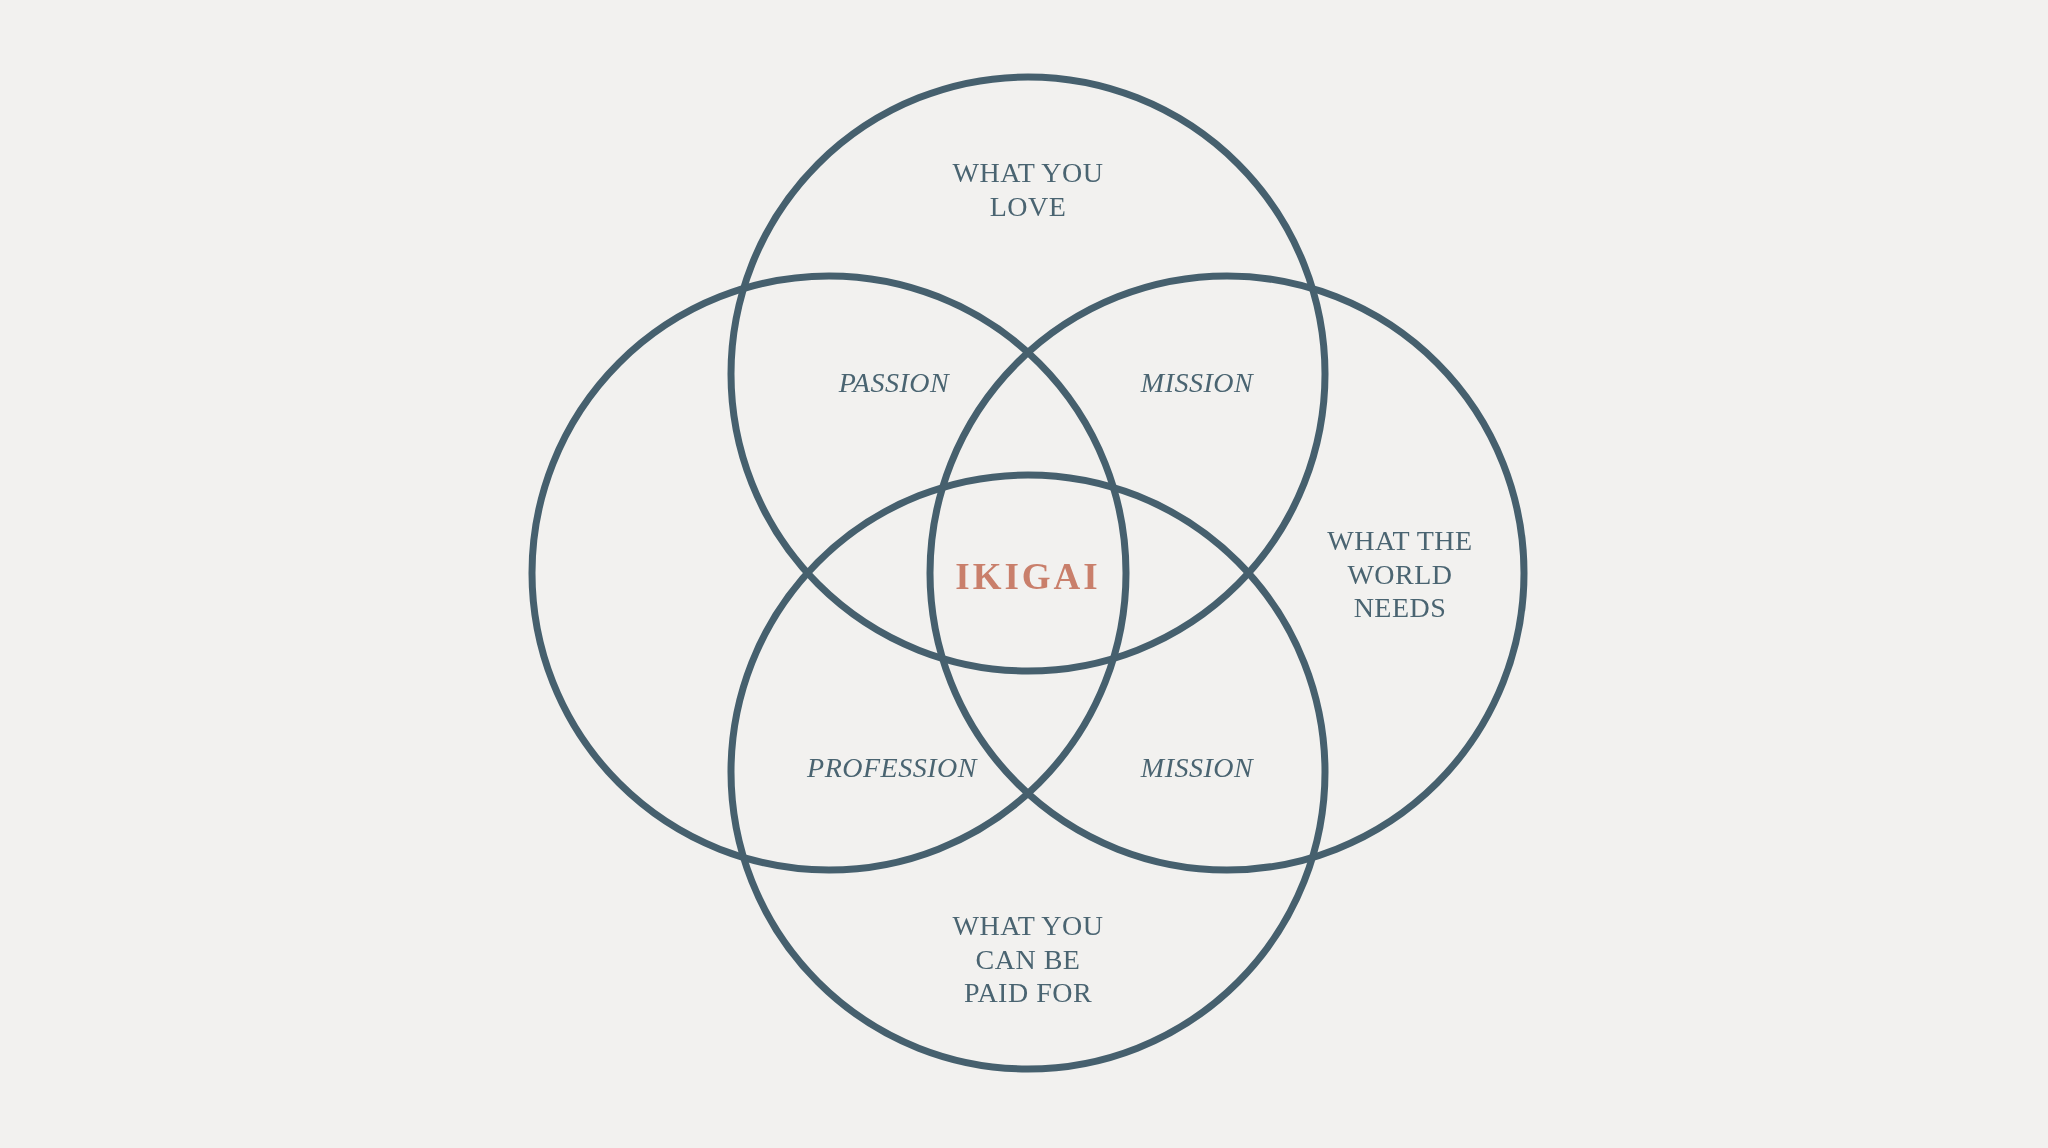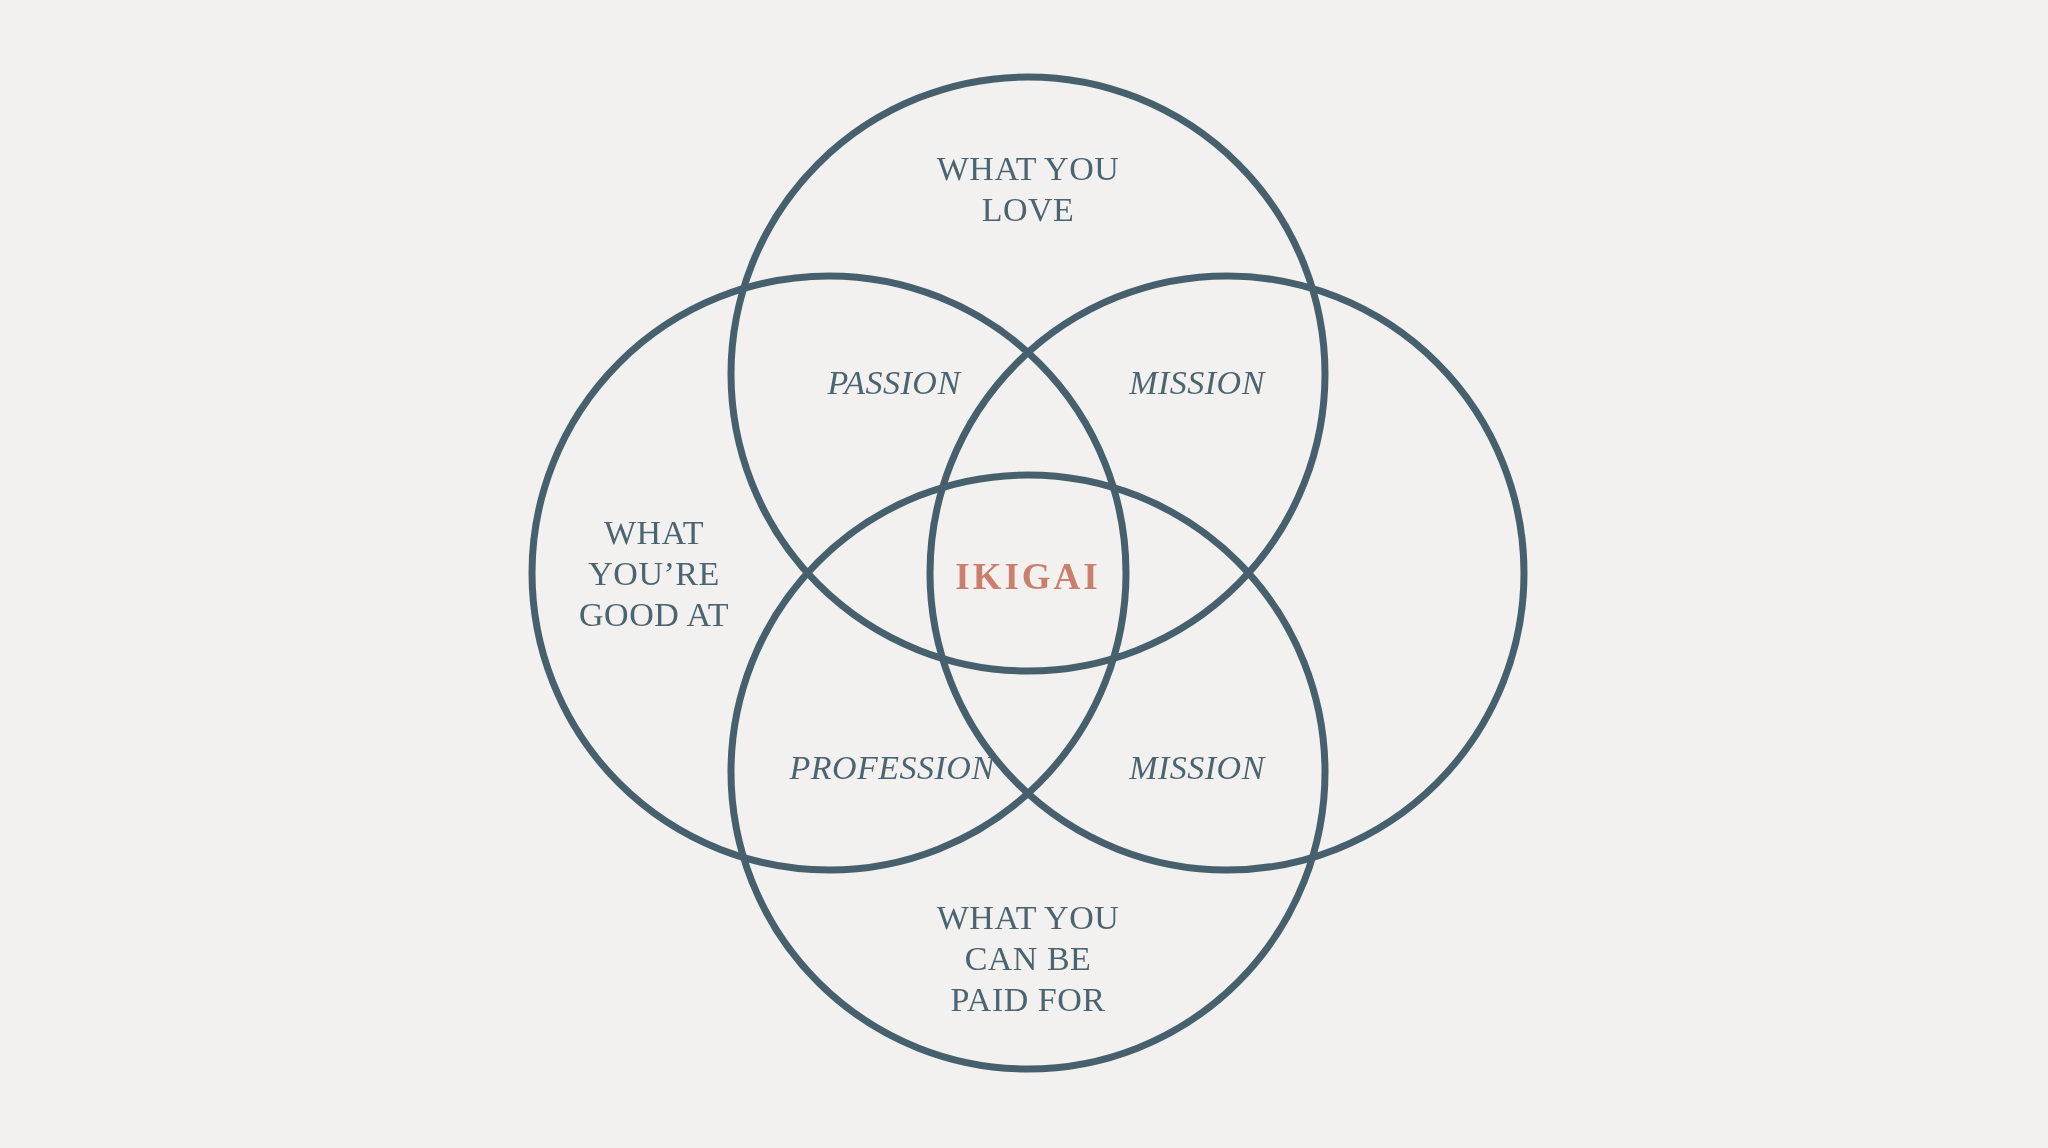--- a/index.html
+++ b/index.html
@@ -28,21 +28,21 @@
     fill: none;
     stroke: var(--circle_stroke, #46606e);
     stroke-width: 7;
   }
   .label {
     position: absolute;
     transform: translate(-50%, -50%);
     text-align: center;
     white-space: pre-line;
     color: var(--label_text, #4a6471);
-    font-size: 34px;
+    font-size: 28px;
     line-height: 1.2;
     letter-spacing: 0.5px;
     user-select: none;
   }
   .label.intersection {
     font-style: italic;
     white-space: nowrap;
   }
   .label.center-label {
     font-family: Liberation Serif, serif;
@@ -72,24 +72,24 @@
   <svg class="venn-svg" width="2048" height="1148" viewBox="0 0 2048 1148">
     <circle cx="1028" cy="374" r="297"></circle>
     <circle cx="829" cy="573" r="297"></circle>
     <circle cx="1227" cy="573" r="297"></circle>
     <circle cx="1028" cy="772" r="297"></circle>
   </svg>
 
   <div class="label pos-top">WHAT YOU
 LOVE</div>
 
-  <div class="label pos-left">WHAT
-YOU’RE
-GOOD AT</div>
 
+  <div class="label pos-right">WHAT THE
+WORLD
+NEEDS</div>
 
   <div class="label pos-bottom">WHAT YOU
 CAN BE
 PAID FOR</div>
 
   <div class="label intersection pos-passion">PASSION</div>
 
   <div class="label intersection pos-mission">MISSION</div>
 
   <div class="label intersection pos-profession">PROFESSION</div>

